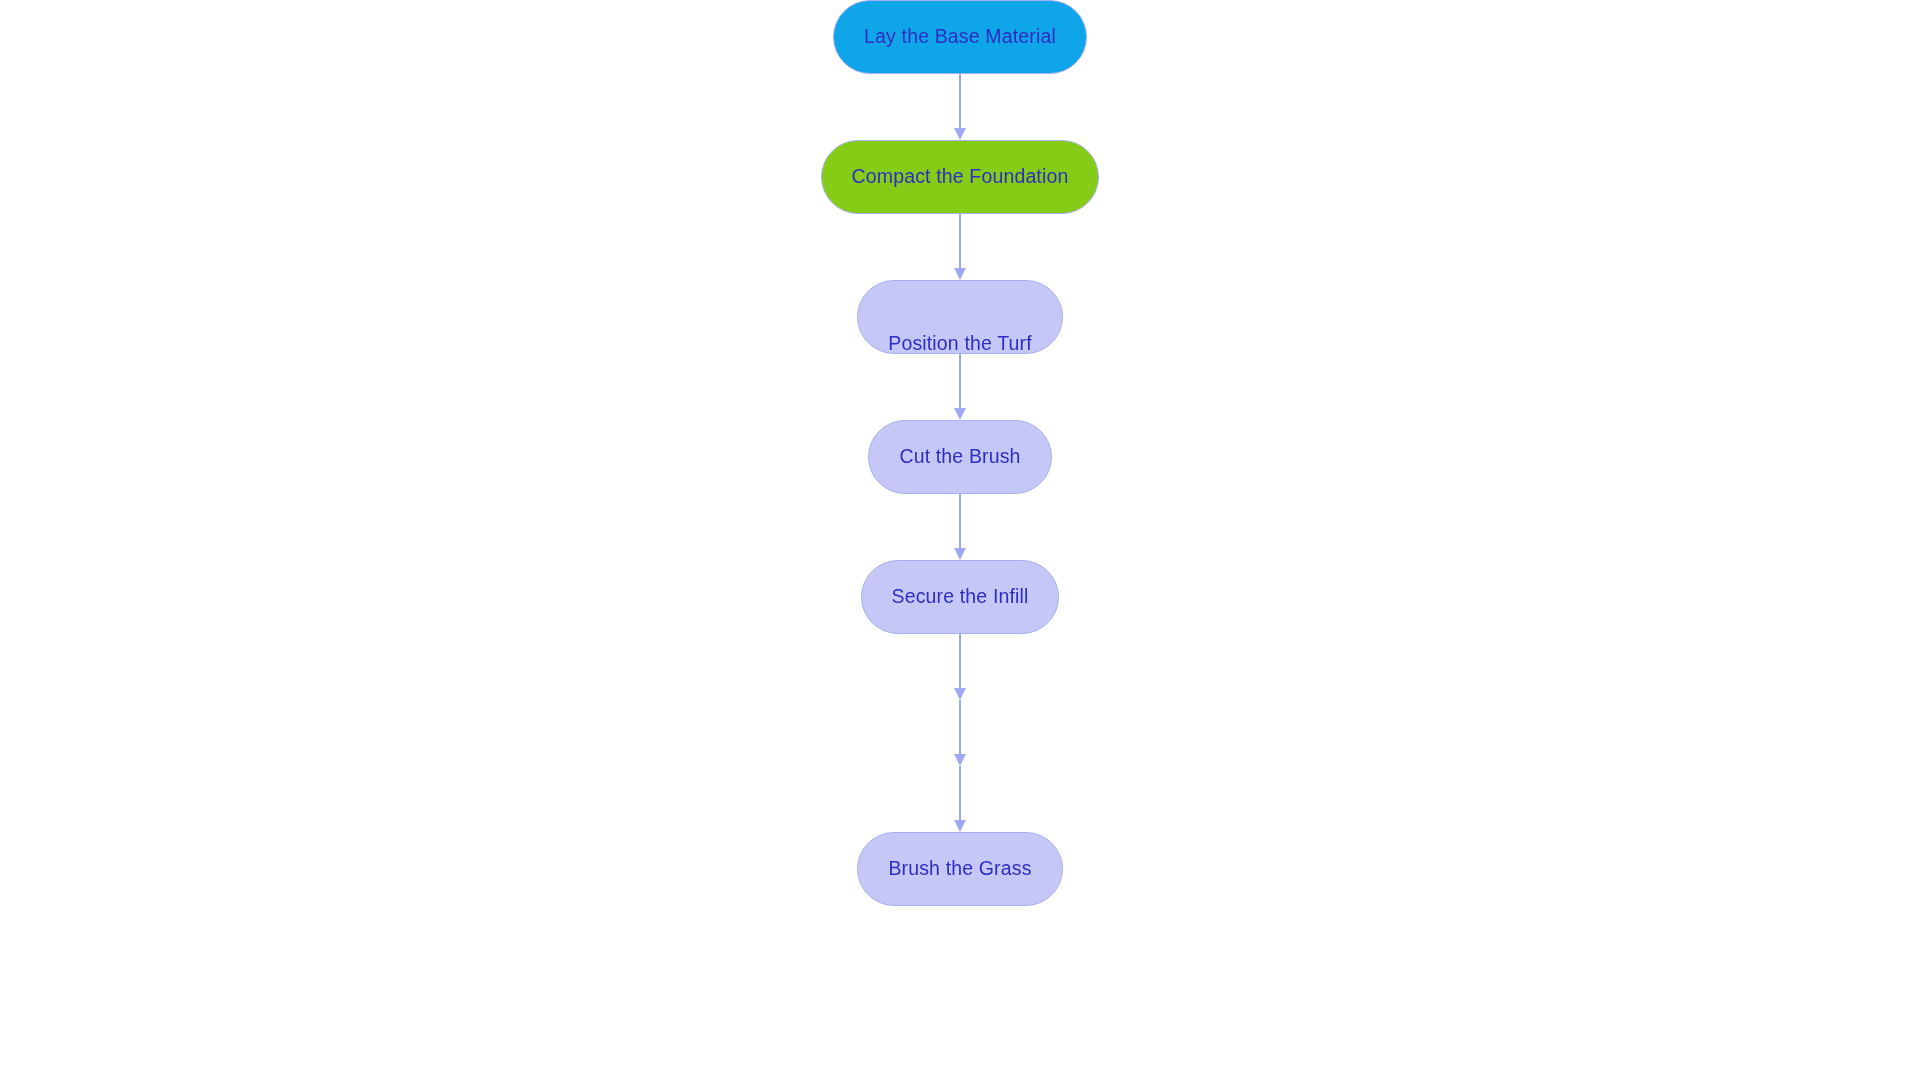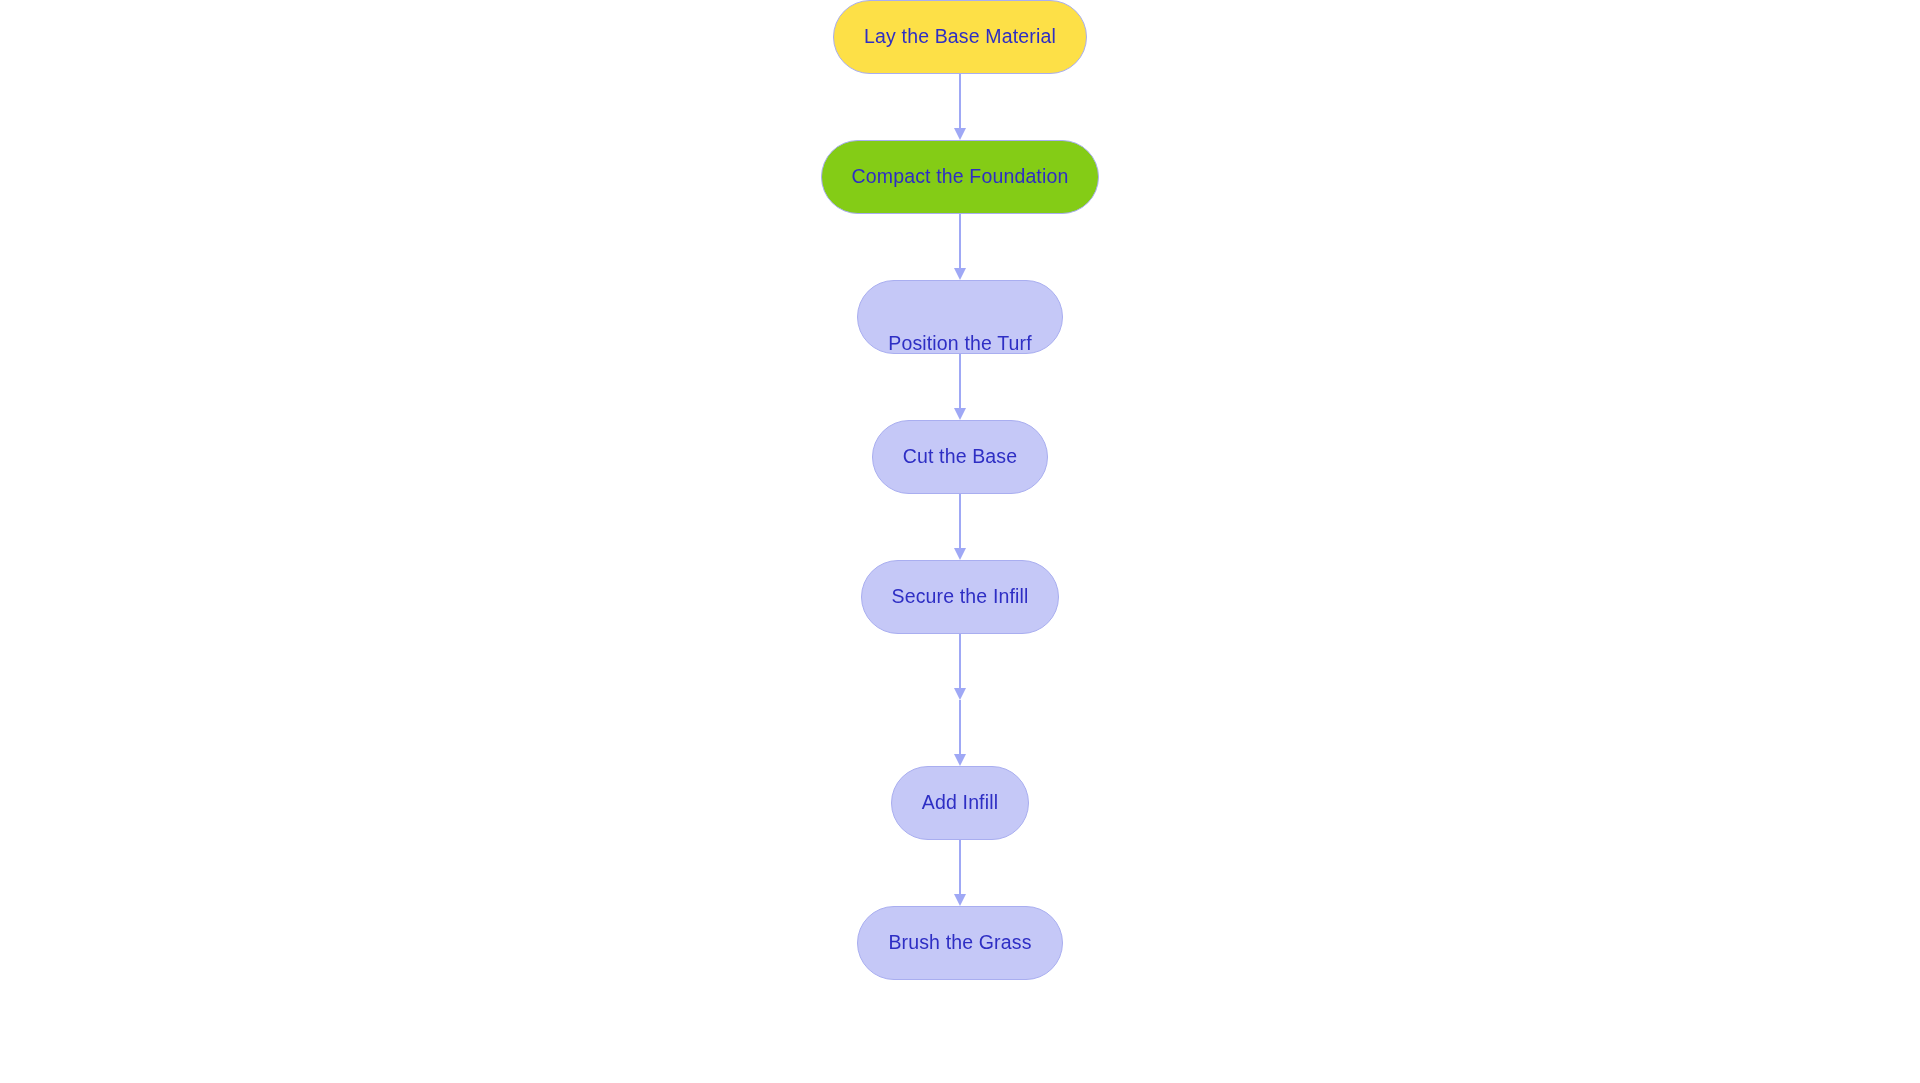--- a/index.html
+++ b/index.html
@@ -85,21 +85,21 @@
     border-right: 6.5px solid transparent;
     border-top: 12px solid #9fa8f5;
   }
 </style>
 </head>
 <body style="background: rgb(255, 255, 255);">
 
 <div id="flowchart-canvas" style="background: rgb(255, 255, 255);">
   <div class="flow-column">
 
-    <div class="flow-node" style="background: #fde047; border-color: rgb(169, 174, 240); color: rgb(46, 46, 196); text-align: center;">
+    <div class="flow-node" style="background: #0ea5e9; border-color: rgb(169, 174, 240); color: rgb(46, 46, 196); text-align: center;">
       <span class="flow-node-label">Lay the Base Material</span>
     </div>
 
     <div class="flow-connector">
       <div class="conn-line" style="background: rgb(159, 168, 245);"></div>
       <div class="conn-arrowhead" style="border-top-color: rgb(159, 168, 245);"></div>
     </div>
 
     <div class="flow-node" style="background: #84cc16; border-color: rgb(169, 174, 240); color: rgb(46, 46, 196);">
       <span class="flow-node-label">Compact the Foundation</span>
@@ -113,21 +113,21 @@
     <div class="flow-node" style="background: rgb(197, 200, 247); border-color: rgb(169, 174, 240); color: rgb(46, 46, 196); align-items: flex-end;">
       <span class="flow-node-label">Position the Turf</span>
     </div>
 
     <div class="flow-connector">
       <div class="conn-line" style="background: rgb(159, 168, 245);"></div>
       <div class="conn-arrowhead" style="border-top-color: rgb(159, 168, 245);"></div>
     </div>
 
     <div class="flow-node" style="background: rgb(197, 200, 247); border-color: rgb(169, 174, 240); color: rgb(46, 46, 196);">
-      <span class="flow-node-label">Cut the Base</span>
+      <span class="flow-node-label">Cut the Brush</span>
     </div>
 
     <div class="flow-connector">
       <div class="conn-line" style="background: rgb(159, 168, 245);"></div>
       <div class="conn-arrowhead" style="border-top-color: rgb(159, 168, 245);"></div>
     </div>
 
     <div class="flow-node" style="background: rgb(197, 200, 247); border-color: rgb(169, 174, 240); color: rgb(46, 46, 196);">
       <span class="flow-node-label">Secure the Infill</span>
     </div>
@@ -136,23 +136,20 @@
       <div class="conn-line" style="background: rgb(159, 168, 245);"></div>
       <div class="conn-arrowhead" style="border-top-color: rgb(159, 168, 245);"></div>
     </div>
 
 
     <div class="flow-connector">
       <div class="conn-line" style="background: rgb(159, 168, 245);"></div>
       <div class="conn-arrowhead" style="border-top-color: rgb(159, 168, 245);"></div>
     </div>
 
-    <div class="flow-node" style="background: rgb(197, 200, 247); border-color: rgb(169, 174, 240); color: rgb(46, 46, 196);">
-      <span class="flow-node-label">Add Infill</span>
-    </div>
 
     <div class="flow-connector">
       <div class="conn-line" style="background: rgb(159, 168, 245);"></div>
       <div class="conn-arrowhead" style="border-top-color: rgb(159, 168, 245);"></div>
     </div>
 
     <div class="flow-node" style="background: rgb(197, 200, 247); border-color: rgb(169, 174, 240); color: rgb(46, 46, 196); align-items: center;">
       <span class="flow-node-label">Brush the Grass</span>
     </div>
 

